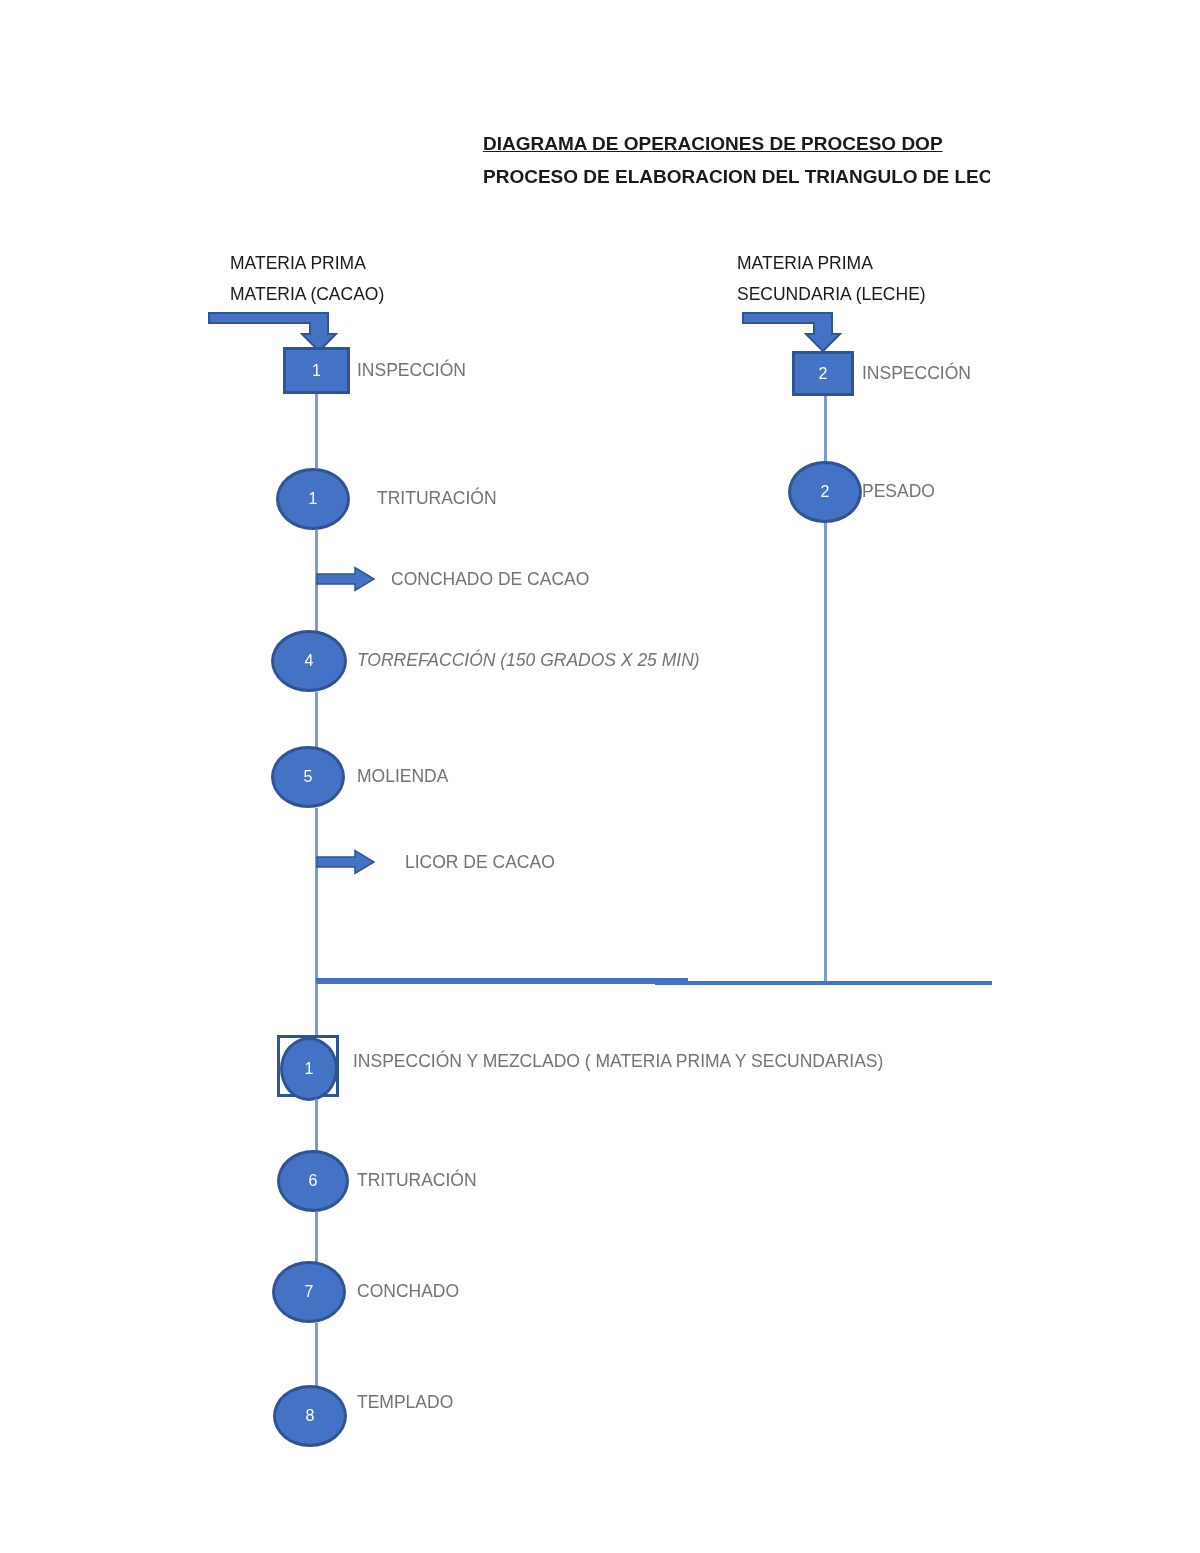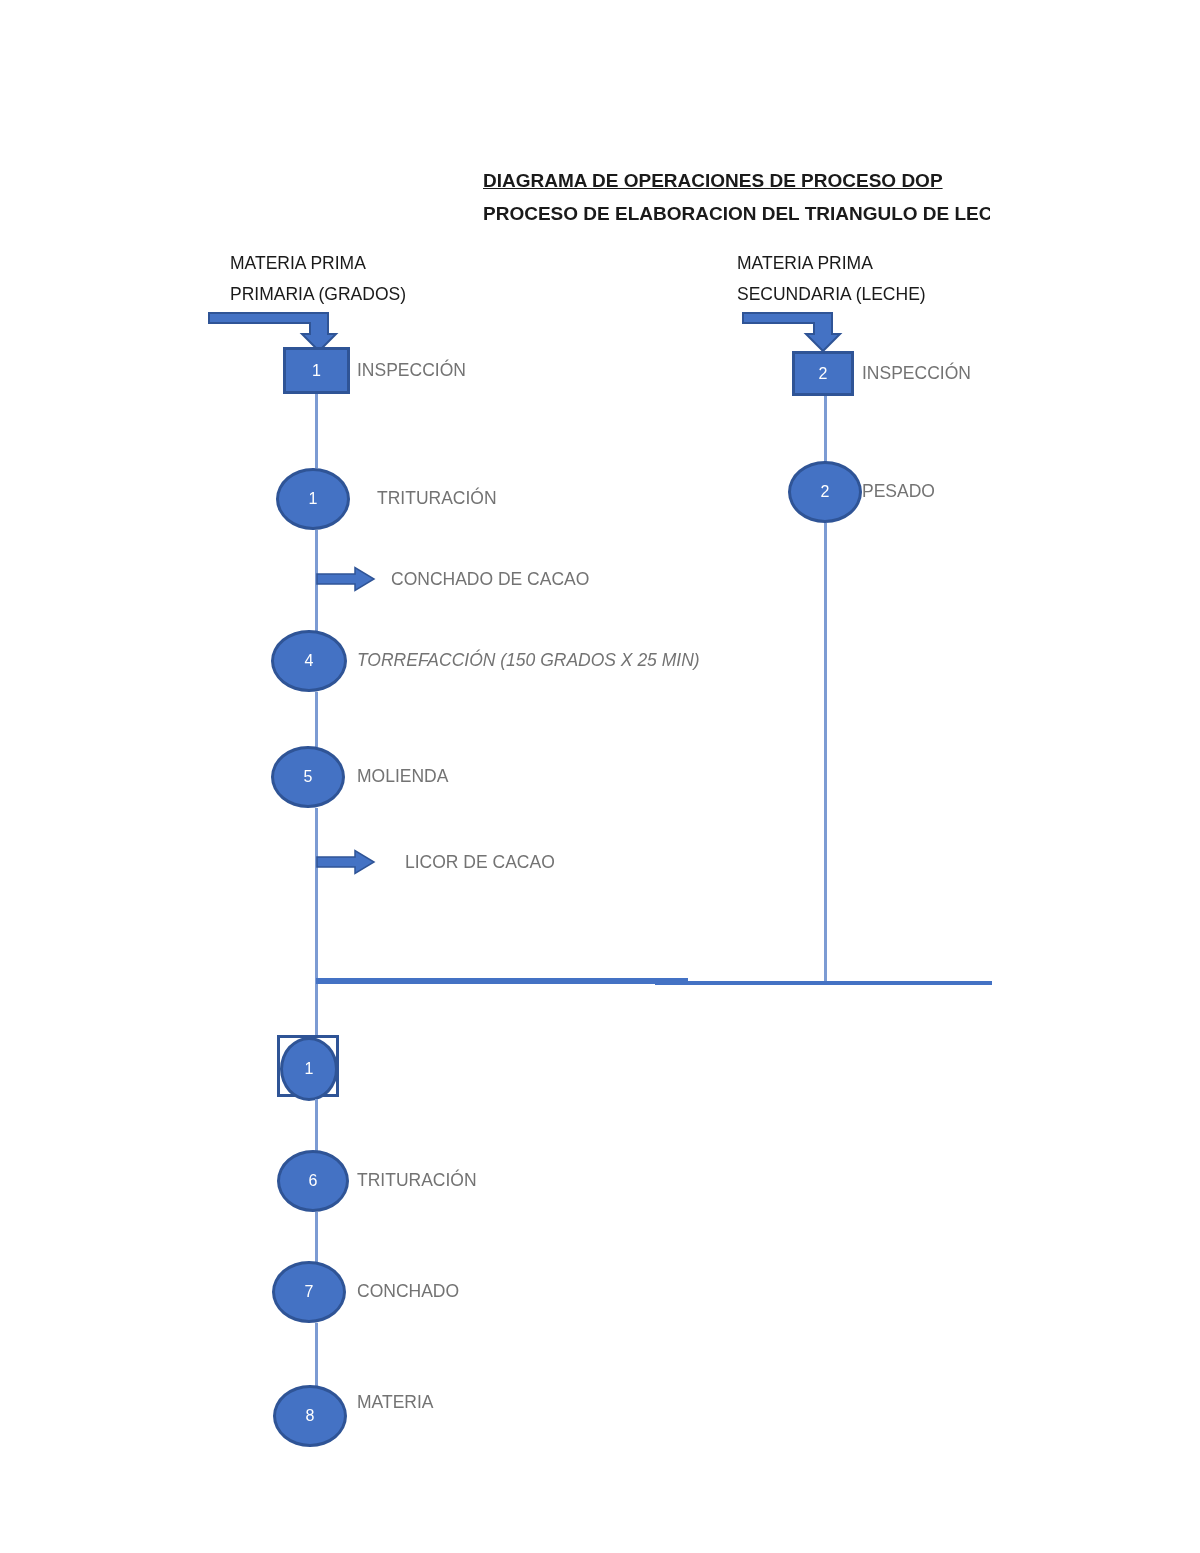--- a/index.html
+++ b/index.html
@@ -11,21 +11,20 @@
     font-family: "Liberation Sans", sans-serif;
     color: #1f1f1f;
     overflow: hidden;
   }
   .abs { position: absolute; }
   .title-line {
     font-size: 19px;
     font-weight: bold;
     white-space: nowrap;
     color: #1a1a1a;
-    margin-top: 37px;
   }
   .underlined { text-decoration: underline; }
   .clip { overflow: hidden; }
   .hdr {
     font-size: 17.5px;
     line-height: 31px;
     white-space: nowrap;
     color: #1a1a1a;
   }
   .lbl {
@@ -65,21 +64,21 @@
 </head>
 <body>
 
 <div class="page">
 
   <div class="abs title-line underlined" style="left:483px; top:133px;">DIAGRAMA DE OPERACIONES DE PROCESO DOP</div>
   <div class="abs title-line clip" style="left:483px; top:166px; width:507px;">PROCESO DE ELABORACION DEL TRIANGULO DE LECHE D</div>
 
   <div class="abs" style="left:230px; top:248px;">
     <div class="hdr">MATERIA PRIMA</div>
-    <div class="hdr">PRIMARIA (GRADOS)</div>
+    <div class="hdr">MATERIA (CACAO)</div>
   </div>
 
   <div class="abs" style="left:737px; top:248px;">
     <div class="hdr">MATERIA PRIMA</div>
     <div class="hdr">SECUNDARIA (LECHE)</div>
   </div>
 
   <svg class="abs" style="left:207px; top:311px;" width="135" height="42" viewBox="0 0 135 42">
     <path d="M2,2 H121 V23 H129 L112,40 L95,23 H103 V12 H2 Z" fill="#4472C4" stroke="#2F5496" stroke-width="2" stroke-linejoin="miter"></path>
   </svg>
@@ -140,35 +139,36 @@
 
   <div class="abs vline" style="left:824px; top:523px; height:459px;"></div>
 
   <div class="abs hline" style="left:316px; top:978px; width:372px; height:6px;"></div>
   <div class="abs hline" style="left:655px; top:981px; width:337px; height:4px;"></div>
 
   <div class="abs sq-outline" style="left:277px; top:1035px; width:62px; height:62px;"></div>
   <div class="abs el-node" style="left:280px; top:1037px; width:58px; height:64px;">
     <span>1</span>
   </div>
+  <div class="abs lbl" style="left:353px; top:1051px;">INSPECCIÓN Y MEZCLADO ( MATERIA PRIMA Y SECUNDARIAS)</div>
 
   <div class="abs vline" style="left:315px; top:1099px; height:52px;"></div>
 
   <div class="abs el-node" style="left:277px; top:1150px; width:72px; height:62px;">
     <span>6</span>
   </div>
   <div class="abs lbl" style="left:357px; top:1170px;">TRITURACIÓN</div>
 
   <div class="abs vline" style="left:315px; top:1212px; height:50px;"></div>
 
   <div class="abs el-node" style="left:272px; top:1261px; width:74px; height:62px;">
     <span>7</span>
   </div>
   <div class="abs lbl" style="left:357px; top:1281px;">CONCHADO</div>
 
   <div class="abs vline" style="left:315px; top:1323px; height:63px;"></div>
 
   <div class="abs el-node" style="left:273px; top:1385px; width:74px; height:62px;">
     <span>8</span>
   </div>
-  <div class="abs lbl" style="left:357px; top:1392px;">MATERIA</div>
+  <div class="abs lbl" style="left:357px; top:1392px;">TEMPLADO</div>
 
 </div>
 
 </body></html>

